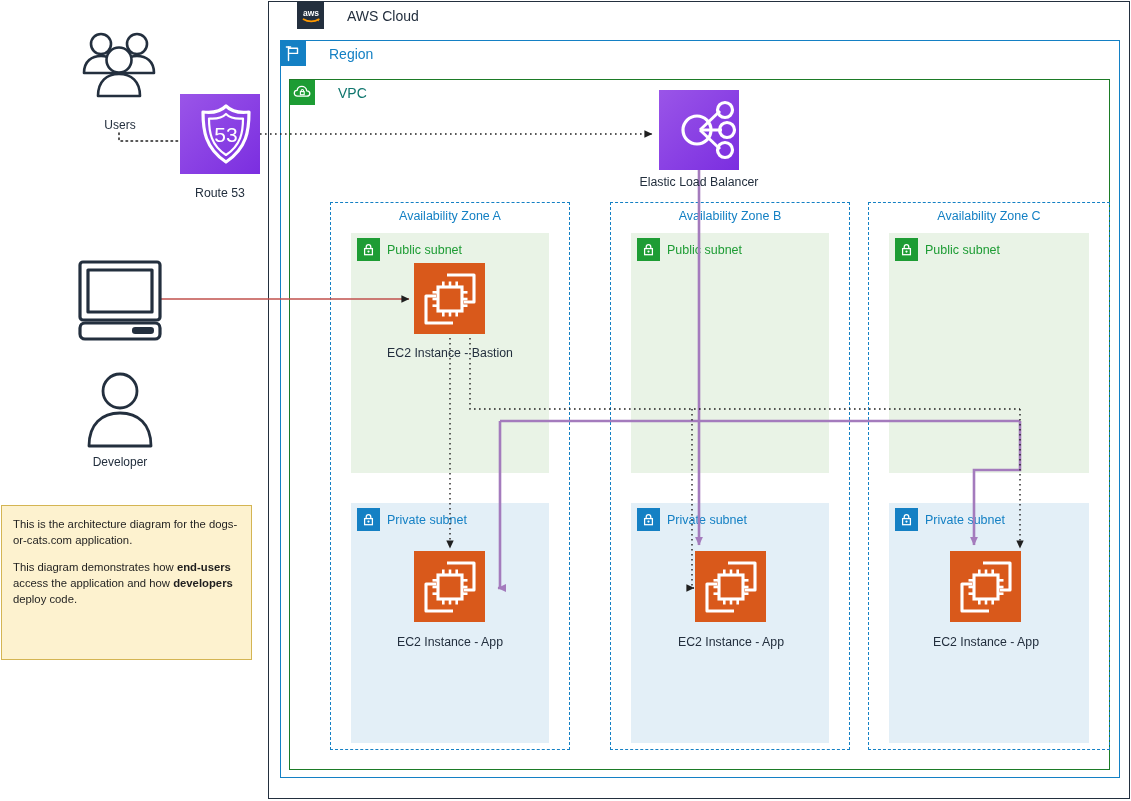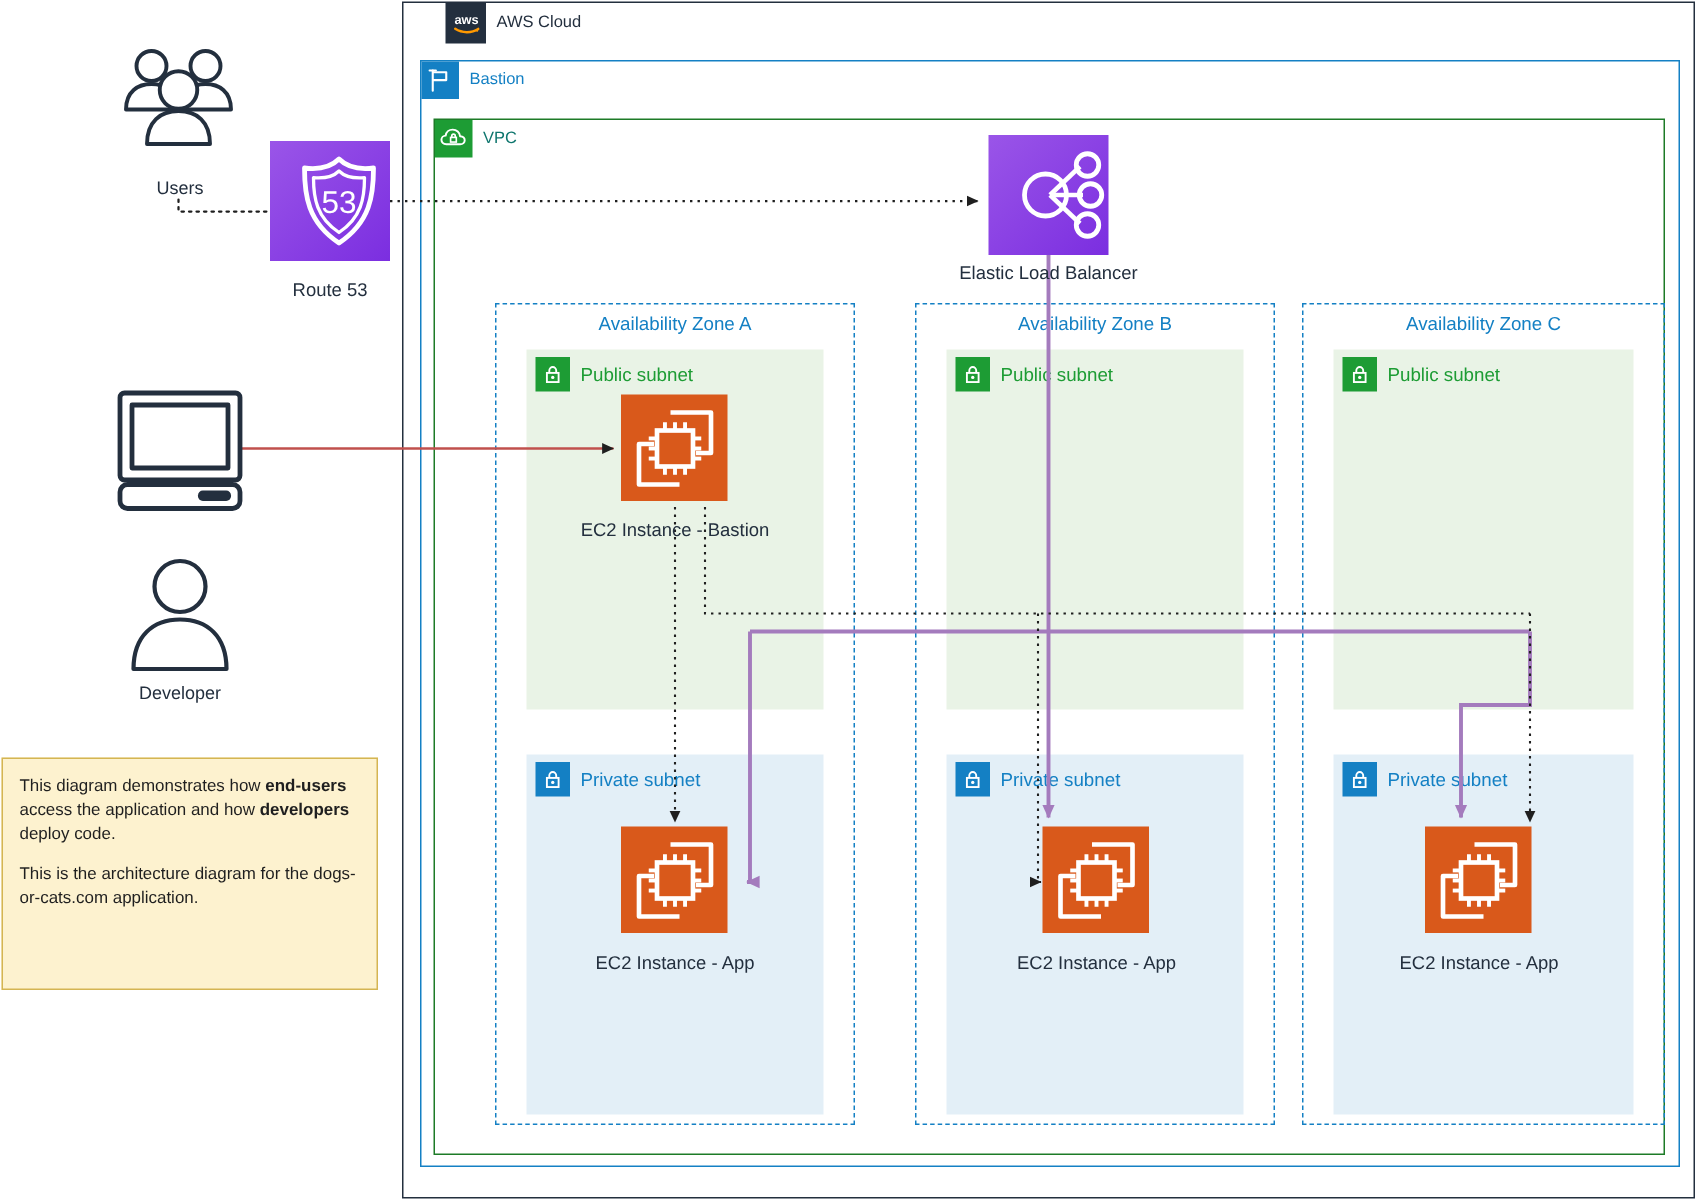--- a/index.html
+++ b/index.html
@@ -33,22 +33,23 @@
     border: 1.5px solid #1d7b27;
     background: transparent;
   }
 
   
   .hdr { display: flex; align-items: center; gap: 7px; }
   .hdr-cloud { left: 269px; top: 2px; padding-left: 28px; }
   .hdr-region { left: 281px; top: 41px; }
   .hdr-vpc { left: 290px; top: 80px; }
   .hdr-title {
-    font-size: 11px; line-height: 1;
+    font-size: 14px; line-height: 1;
     white-space: nowrap;
+    margin-left: 16px;
   }
   .t-cloud { color: #232f3e; }
   .t-region { color: #1480c4; }
   .t-vpc { color: #0f766e; text-align: right; }
 
   
   .aws-badge {
     width: 27px; height: 27px; background: #232f3e;
     display: flex; flex-direction: column;
     align-items: center; justify-content: center;
@@ -166,21 +167,21 @@
   </div>
 
   <div class="abs hdr hdr-region">
     <span class="icon-sq ic-region">
       <svg width="17" height="17" viewBox="0 0 17 17">
         <path d="M3.5 2 L3.5 15.5" stroke="#fff" stroke-width="1.4" stroke-linecap="round"></path>
         <path d="M1.4 2 L5.6 2" stroke="#fff" stroke-width="1.4" stroke-linecap="round"></path>
         <path d="M3.5 3.2 L12.5 3.2 L12.5 8.4 L3.5 8.4" stroke="#fff" stroke-width="1.4" fill="none" stroke-linejoin="round"></path>
       </svg>
     </span>
-    <span class="hdr-title t-region">Bastion</span>
+    <span class="hdr-title t-region">Region</span>
   </div>
 
   <div class="abs hdr hdr-vpc">
     <span class="icon-sq ic-vpc">
       <svg width="19" height="19" viewBox="0 0 19 19">
         <path d="M4.6 13.2 C2.4 13.2 1.3 11.7 1.3 10.2 C1.3 8.7 2.5 7.4 4.1 7.4
                  C4.4 5.1 6.3 3.4 8.8 3.4 C11.4 3.4 13.5 5.3 13.7 7.8
                  C15.6 7.9 16.8 9.1 16.8 10.5 C16.8 12 15.6 13.2 13.8 13.2 Z" stroke="#fff" stroke-width="1.3" fill="none" stroke-linejoin="round"></path>
         <rect x="7.4" y="8.6" width="3.8" height="3.1" stroke="#fff" stroke-width="1.1" fill="none"></rect>
         <path d="M8.2 8.6 L8.2 7.6 A1.15 1.15 0 0 1 10.5 7.6 L10.5 8.6" stroke="#fff" stroke-width="1.1" fill="none"></path>
@@ -461,19 +462,19 @@
         <rect x="11.5" y="34.4" width="5" height="2.6"></rect>
         <rect x="41.5" y="21" width="5" height="2.6"></rect>
           <rect x="41.5" y="27.7" width="5" height="2.6"></rect>
         <rect x="41.5" y="34.4" width="5" height="2.6"></rect>
       </g>
     </svg>
   </div>
   <div class="node-label" style="left:986px; top:635px;">EC2 Instance - App</div>
 
   <div class="note">
+    <p class="note-p">This is the architecture diagram for the dogs-or-cats.com application.</p>
     <p class="note-p">
       <span>This diagram demonstrates how </span><b>end-users</b><span> access the application and how </span><b>developers</b><span> deploy code.</span>
     </p>
-    <p class="note-p">This is the architecture diagram for the dogs-or-cats.com application.</p>
   </div>
 
 </div>
 
 </body></html>

